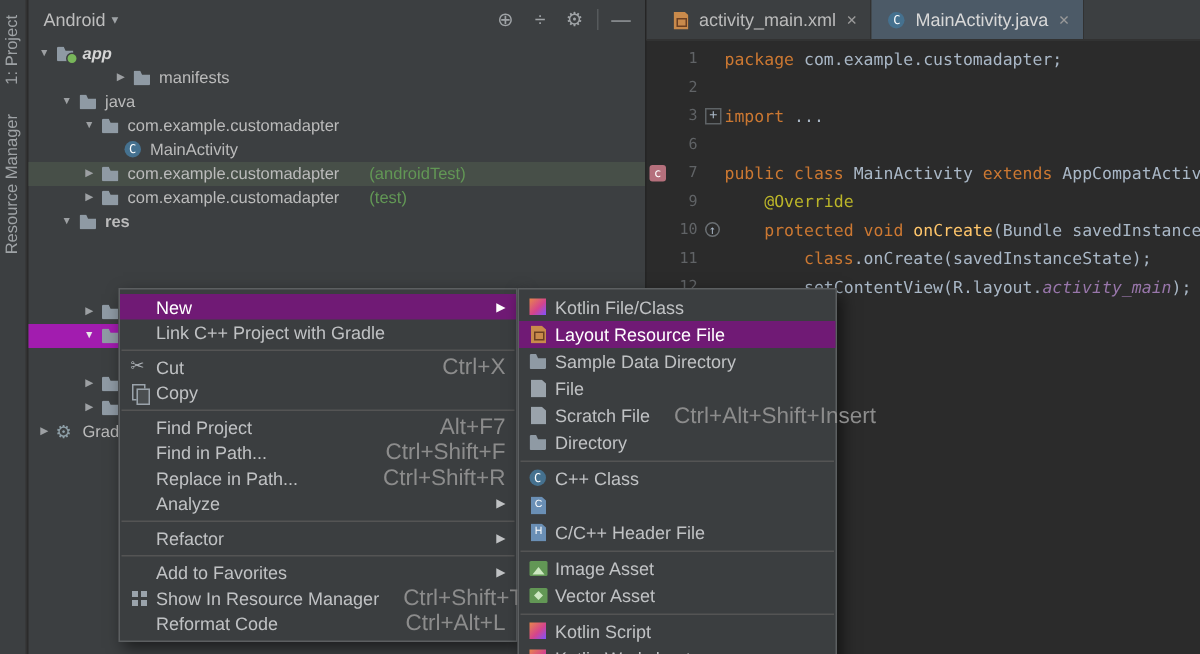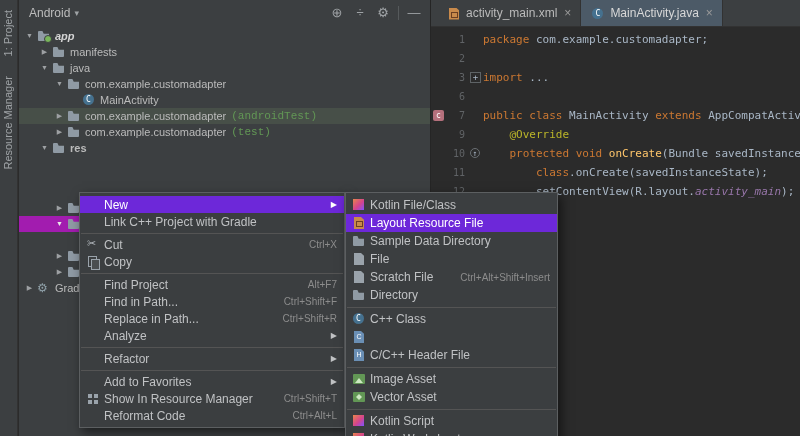--- a/index.html
+++ b/index.html
@@ -22,21 +22,21 @@
   .pp-icons{margin-left:auto;display:flex;align-items:center;gap:7px;}
   .hdr-icon{color:#9fa3a6;font-size:13px;width:16px;text-align:center;line-height:16px;}
   .hdr-divider{width:1px;height:14px;background:#565a5c;}
   .tree{position:absolute;top:28px;left:0;right:0;font-size:11px;}
   .tree-row{height:16px;line-height:16px;display:flex;align-items:center;white-space:nowrap;color:#bbbbbb;}
   .tree-row.sel{background:#a21caf;color:#ffffff;}
   .tree-row.hl{background:#474f48;}
   .chev{width:13px;font-size:7px;color:#9da0a3;text-align:center;flex:none;}
   .tree-row.sel .chev{color:#e8e8e8;}
   .tlabel.b{font-weight:bold;color:#d5d5d5;}
-  .tsuffix{color:#629755;margin-left:5px;font-family:Liberation Mono, monospace;}
+  .tsuffix{color:#629755;margin-left:20px;}
   
   .ticon,.mi-icon{display:inline-block;width:16px;height:16px;position:relative;flex:none;margin-right:3px;}
   .i-folder::before,.i-folder-app::before,.i-package::before{
     content:"";position:absolute;left:2px;top:3px;width:11px;height:10px;background:#8f9aa4;
     clip-path:polygon(0 0,40% 0,52% 28%,100% 28%,100% 100%,0 100%);border-radius:1px;}
   .i-folder-app::after{content:"";position:absolute;right:0;bottom:1px;width:6px;height:6px;border-radius:50%;background:#78b65a;border:1px solid #3c3f41;}
   .i-class::before,.i-cpp-class::before{content:"";position:absolute;left:2px;top:2px;width:11px;height:11px;border-radius:50%;background:#45718f;}
   .i-class::after,.i-cpp-class::after{content:"C";position:absolute;left:2px;top:2px;width:11px;height:11px;line-height:11px;text-align:center;font-size:8px;color:#fff;font-family:"DejaVu Sans Mono",monospace;}
   .i-gradle::before{content:"⚙";position:absolute;left:1px;top:0;font-size:12px;color:#8fa0a8;}
   .i-kotlin::before{content:"";position:absolute;left:2px;top:2px;width:11px;height:11px;background:linear-gradient(135deg,#e8854c 0%,#d5448c 55%,#7f52ff 100%);}
@@ -55,23 +55,23 @@
   .i-paste::before{content:"";position:absolute;left:3px;top:3px;width:9px;height:10px;border:1px solid #9aa3ab;border-radius:1px;}
   .i-paste::after{content:"";position:absolute;left:6px;top:1px;width:5px;height:3px;background:#9aa3ab;border-radius:1px;}
   .i-resource-manager::before{content:"";position:absolute;left:3px;top:3px;width:4px;height:4px;background:#9aa3ab;box-shadow:6px 0 0 #9aa3ab,0 6px 0 #9aa3ab,6px 6px 0 #9aa3ab;}
   
   .menu{position:absolute;background:#3b3e40;border:1px solid #5c5f61;box-shadow:3px 4px 10px rgba(0,0,0,.55);padding:3px 0;box-sizing:border-box;}
   .main-menu{left:79px;top:192px;width:266px;z-index:20;}
   .sub-menu{left:345px;top:192px;width:213px;z-index:21;}
   .menu-item{display:flex;align-items:center;padding:0 7px 0 5px;color:#c0c2c4;cursor:default;}
   .main-menu .menu-item{height:17px;}
   .sub-menu .menu-item{height:18px;}
-  .menu-item.sel{background:#6d28d9;color:#ffffff;}
+  .menu-item.sel{background:#701a75;color:#ffffff;}
   .mi-label{flex:1;white-space:nowrap;}
-  .mi-shortcut{color:#8c8c8c;margin-left:16px;font-size:10px;white-space:nowrap;}
+  .mi-shortcut{color:#8c8c8c;margin-left:16px;font-size:15px;white-space:nowrap;}
   .mi-arrow{font-size:8px;margin-left:8px;color:#c0c2c4;}
   .menu-item.sel .mi-arrow{color:#fff;}
   .menu-sep{height:1px;background:#545454;margin:3px 1px 2px 1px;}
   
   .editor{position:absolute;left:430px;top:0;right:0;bottom:0;background:#2b2b2b;border-left:1px solid #252525;box-sizing:border-box;}
   .tabbar{height:26px;background:#3c3f41;border-bottom:1px solid #323232;display:flex;align-items:stretch;padding-left:6px;}
   .tab{display:flex;align-items:center;padding:0 9px;gap:4px;color:#bbbbbb;border-right:1px solid #323232;cursor:default;white-space:nowrap;}
   .tab.sel{background:#4c5a67;color:#d8d8d8;}
   .tab .ticon{width:15px;height:15px;margin-right:1px;}
   .tab-close{color:#9a9a9a;font-size:12px;margin-left:3px;}
@@ -113,21 +113,21 @@
           <span class="hdr-divider"></span>
           <span class="hdr-icon">—</span>
         </span>
     </div>
     <div class="tree">
         <div class="tree-row" style="padding-left: 4px; font-style: italic;">
           <span class="chev">▼</span>
           <span class="ticon i-folder-app"></span>
           <span class="tlabel b">app</span>
         </div>
-        <div class="tree-row" style="padding-left: 19px;">
+        <div class="tree-row" style="padding-left: 19px; margin-left: 36px;">
           <span class="chev">▶</span>
           <span class="ticon i-folder"></span>
           <span class="tlabel">manifests</span>
         </div>
         <div class="tree-row" style="padding-left: 19px;">
           <span class="chev">▼</span>
           <span class="ticon i-folder"></span>
           <span class="tlabel">java</span>
         </div>
         <div class="tree-row" style="padding-left: 34px;">

